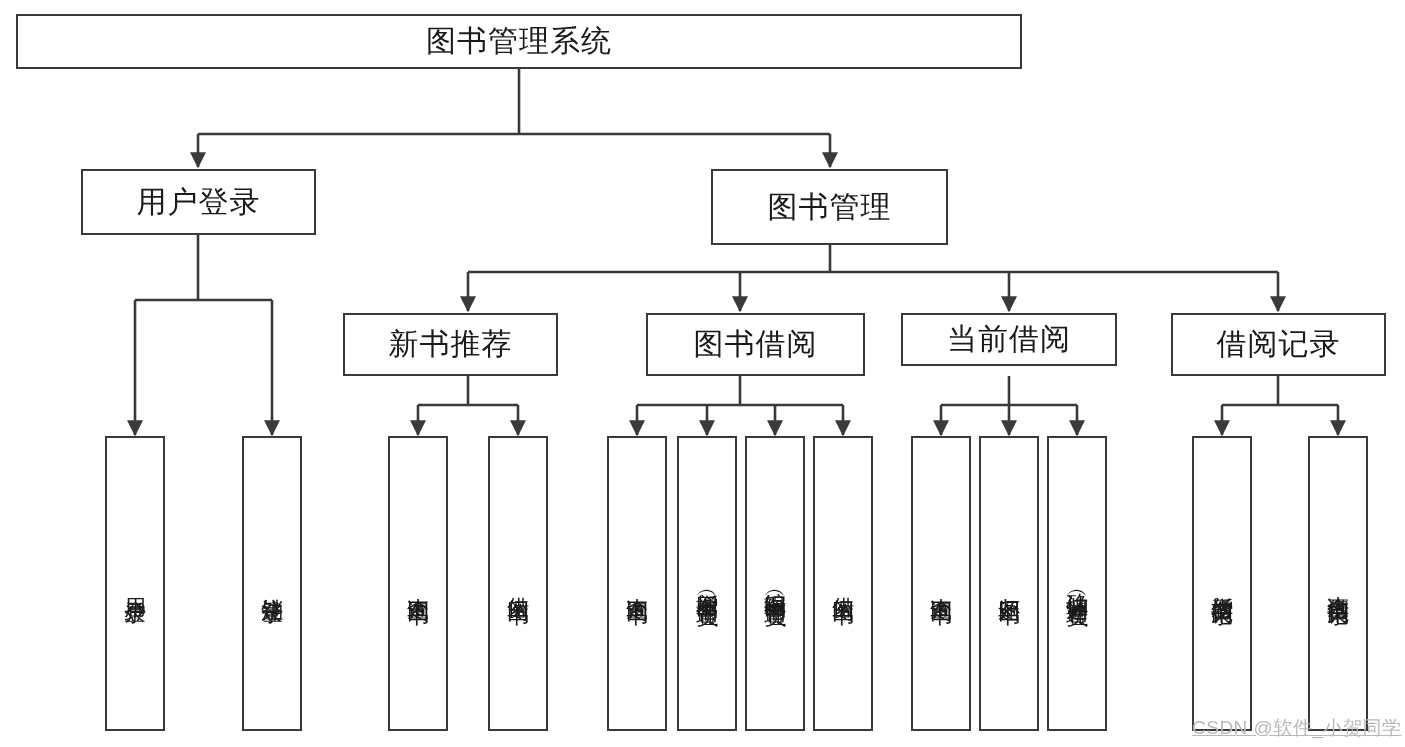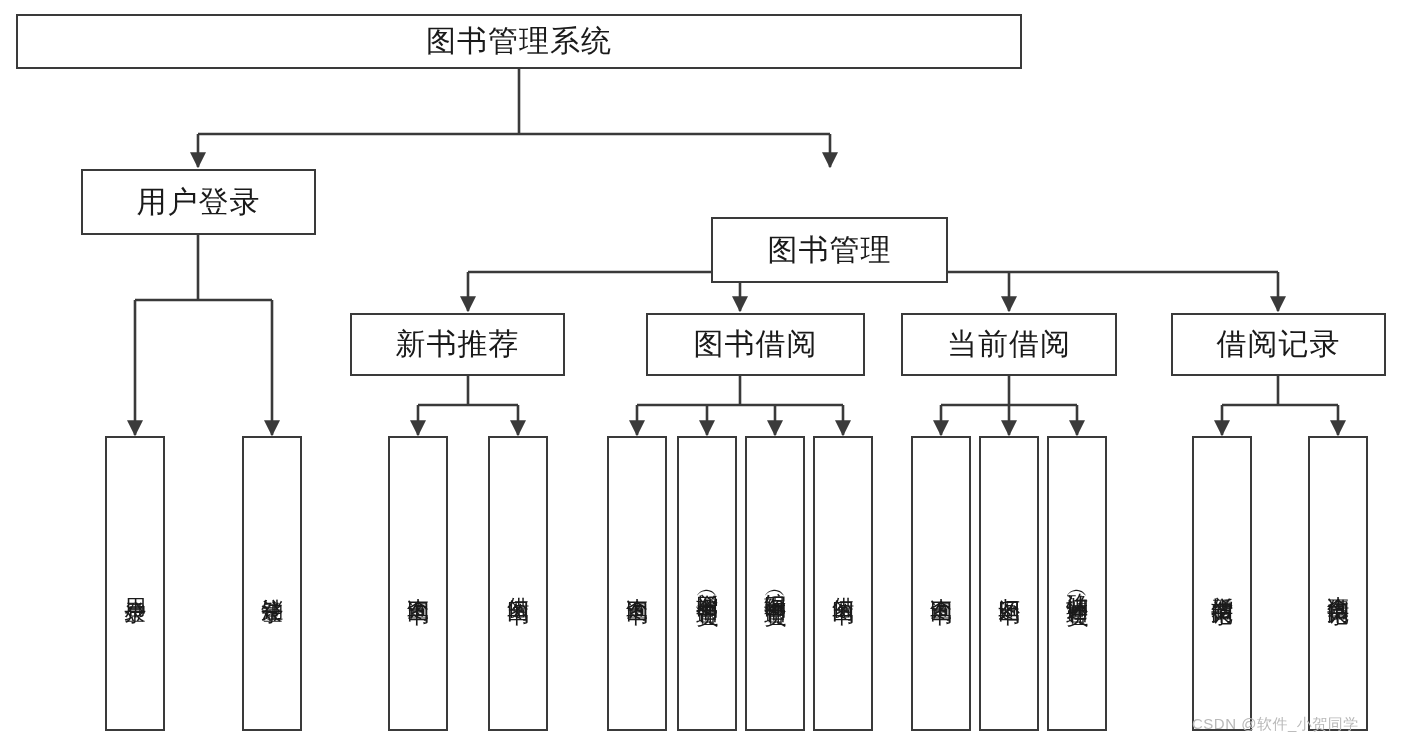--- a/index.html
+++ b/index.html
@@ -49,24 +49,25 @@
     text-align: center;
   }
   .node.vert .vlabel {
     writing-mode: vertical-rl;
     text-orientation: upright;
     display: block;
     max-height: 100%;
   }
   .watermark {
     position: absolute;
-    font-size: 15px;
+    font-size: 19px;
     color: #b9b9b9;
     letter-spacing: 0.5px;
     white-space: nowrap;
+    text-decoration: underline;
   }
 </style>
 </head>
 <body>
 
 <div id="canvas">
 
   <svg id="wires" viewBox="0 0 1405 747" xmlns="http://www.w3.org/2000/svg">
     <defs>
       <marker id="arw" viewBox="0 0 10 10" refX="9.2" refY="5" markerWidth="6.2" markerHeight="6.2" orient="auto-start-reverse">
@@ -113,25 +114,25 @@
       <path d="M 1278 376 L 1278 405"></path>
       <path d="M 1222 405 L 1338 405"></path>
       <path d="M 1222 405 L 1222 435" marker-end="url(#arw)"></path>
       <path d="M 1338 405 L 1338 435" marker-end="url(#arw)"></path>
     </g>
   </svg>
 
   <div class="node horiz" style="left:16px; top:14px; width:1006px; height:55px;">图书管理系统</div>
 
   <div class="node horiz" style="left:81px; top:169px; width:235px; height:66px;">用户登录</div>
-  <div class="node horiz" style="left:711px; top:169px; width:237px; height:66px;margin-top:48px;">图书管理</div>
+  <div class="node horiz" style="left:711px; top:169px; width:237px; height:76px;">图书管理</div>
 
-  <div class="node horiz" style="left:350px; top:313px; width:215px; height:63px;">新书推荐</div>
+  <div class="node horiz" style="left:343px; top:313px; width:215px; height:63px;">新书推荐</div>
   <div class="node horiz" style="left:631px; top:313px; width:219px; height:63px;margin-left:15px;">图书借阅</div>
-  <div class="node horiz" style="left:901px; top:313px; width:216px; height:63px;">当前借阅</div>
+  <div class="node horiz" style="left:901px; top:313px; width:216px; height:53px;">当前借阅</div>
   <div class="node horiz" style="left:1171px; top:313px; width:215px; height:63px;">借阅记录</div>
 
   <div class="node vert" style="left:105px; top:436px; width:60px; height:295px;">
     <span class="vlabel">用户登录</span>
   </div>
   <div class="node vert" style="left:242px; top:436px; width:60px; height:295px;">
     <span class="vlabel">注销登录</span>
   </div>
 
   <div class="node vert" style="left:388px; top:436px; width:60px; height:295px;">

